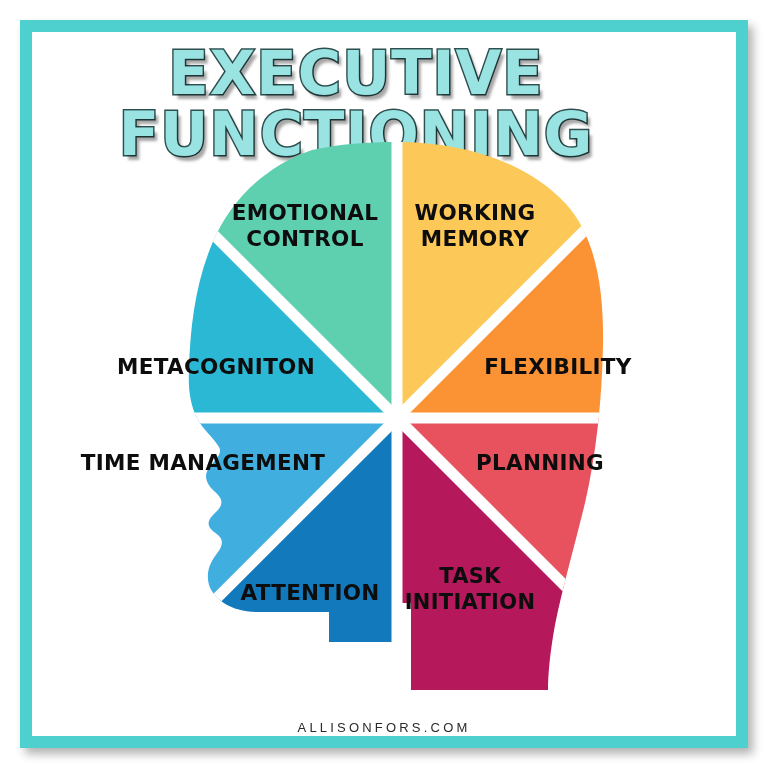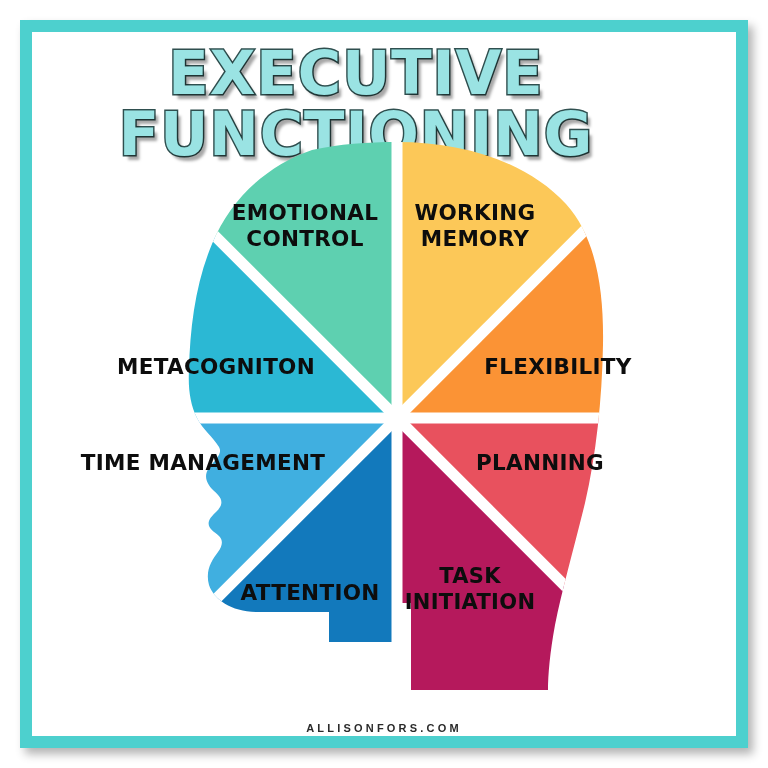--- a/index.html
+++ b/index.html
@@ -81,22 +81,22 @@
   
   #footer {
     position: absolute;
     left: 0;
     top: 718px;
     width: 768px;
     text-align: center;
   }
   #footer-text {
     font-family: "Liberation Sans", sans-serif;
-    font-size: 11px;
-    font-weight: bold;
+    font-size: 13px;
+    font-weight: normal;
     letter-spacing: 3.2px;
     color: #2a2a2a;
   }
 </style>
 </head>
 <body>
 
 <div id="poster" style="background: rgb(255, 255, 255);">
 
   <div id="frame" style="border-color: rgb(77, 208, 206);"></div>

